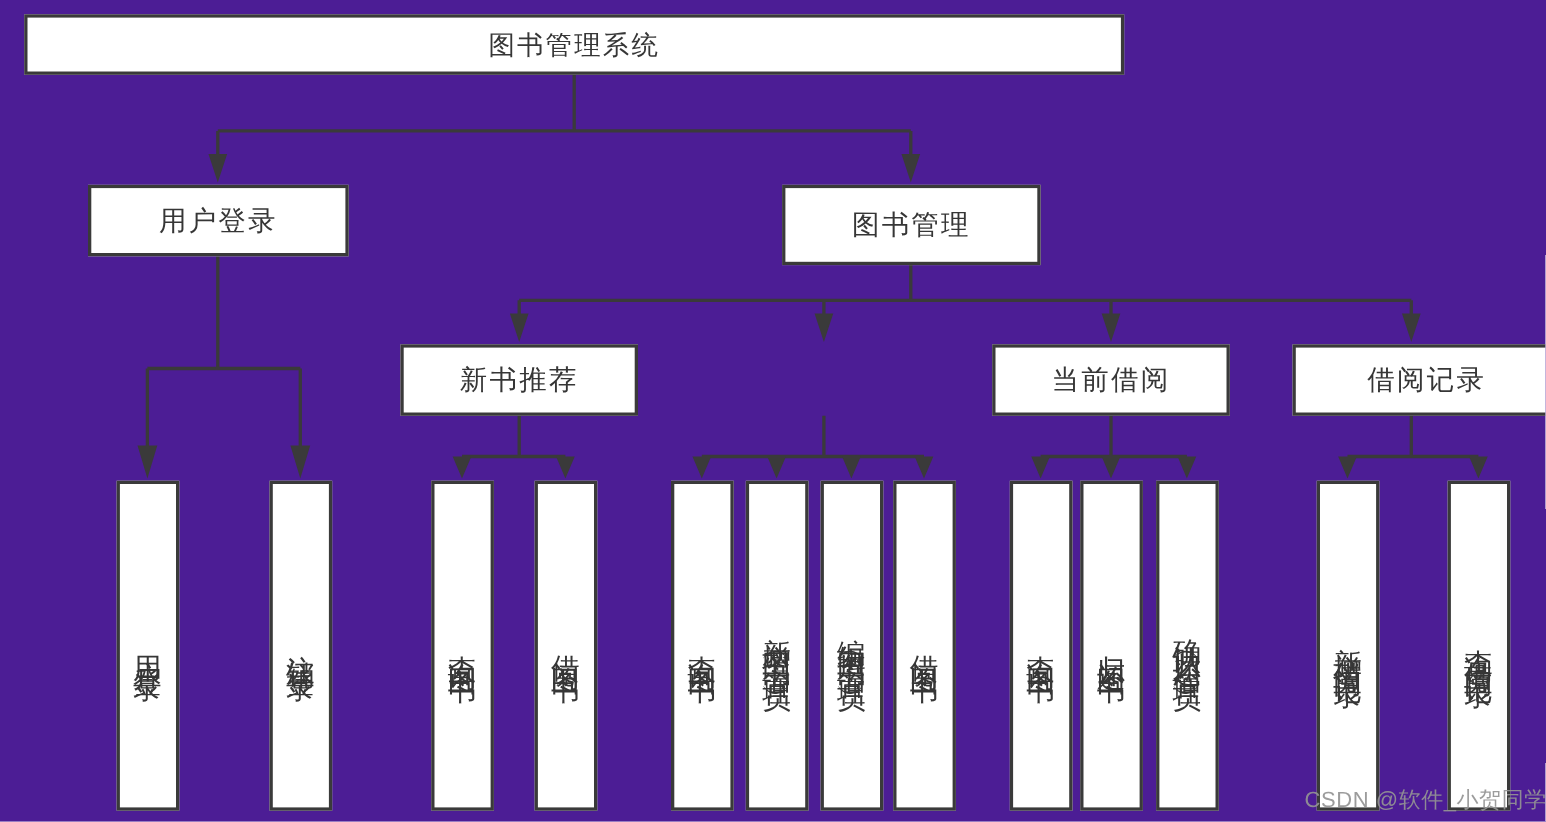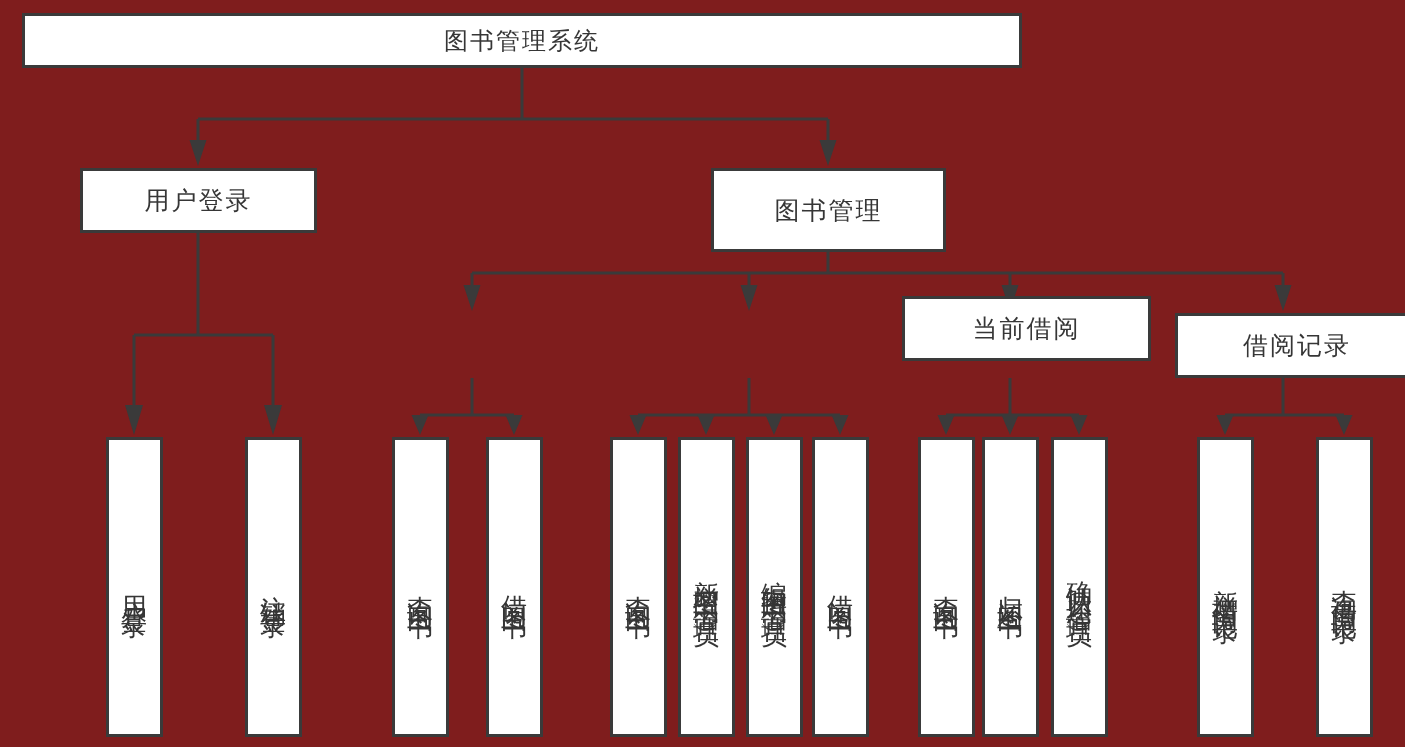--- a/index.html
+++ b/index.html
@@ -5,21 +5,21 @@
   html, body {
     margin: 0;
     padding: 0;
     background: #ffffff;
     font-family: "Liberation Sans", "DejaVu Sans", sans-serif;
   }
   .canvas {
     position: relative;
     width: 1405px;
     height: 747px;
-    background: #7f1d1d;
+    background: #4c1d95;
     overflow: hidden;
   }
   .wires {
     position: absolute;
     left: 0; top: 0;
     width: 1405px;
     height: 747px;
   }
   .hnode {
     position: absolute;
@@ -94,25 +94,28 @@
              M1216.5 415L1233.5 415L1225 435Z M1335.5 415L1352.5 415L1344 435Z" fill="#3a3a3a" stroke="none"></path>
   </svg>
 
   <div class="hnode" style="left:22px;top:13px;width:1000px;height:55px">
     <span class="root-label">图书管理系统</span>
   </div>
 
   <div class="hnode" style="left:80px;top:168px;width:237px;height:65px">
     <span>用户登录</span>
   </div>
-  <div class="hnode" style="left:711px;top:168px;width:235px;height:84px">
+  <div class="hnode" style="left:711px;top:168px;width:235px;height:73px">
     <span>图书管理</span>
   </div>
 
-  <div class="hnode" style="left:902px;top:296px;width:249px;height:65px">
+  <div class="hnode" style="left:364px;top:313px;width:216px;height:65px">
+    <span>新书推荐</span>
+  </div>
+  <div class="hnode" style="left:902px;top:313px;width:216px;height:65px">
     <span>当前借阅</span>
   </div>
   <div class="hnode" style="left:1175px;top:313px;width:244px;height:65px">
     <span>借阅记录</span>
   </div>
 
   <div class="vnode" style="left:106px">
     <span class="vtext">用户登录</span>
   </div>
   <div class="vnode" style="left:245px">
@@ -149,14 +152,15 @@
     <span class="vtext">确认归还（管理员）</span>
   </div>
 
   <div class="vnode" style="left:1197px">
     <span class="vtext">新增借阅记录</span>
   </div>
   <div class="vnode" style="left:1316px">
     <span class="vtext">查询借阅记录</span>
   </div>
 
+  <div class="watermark">CSDN @软件_小贺同学</div>
 
 </div>
 
 </body></html>

